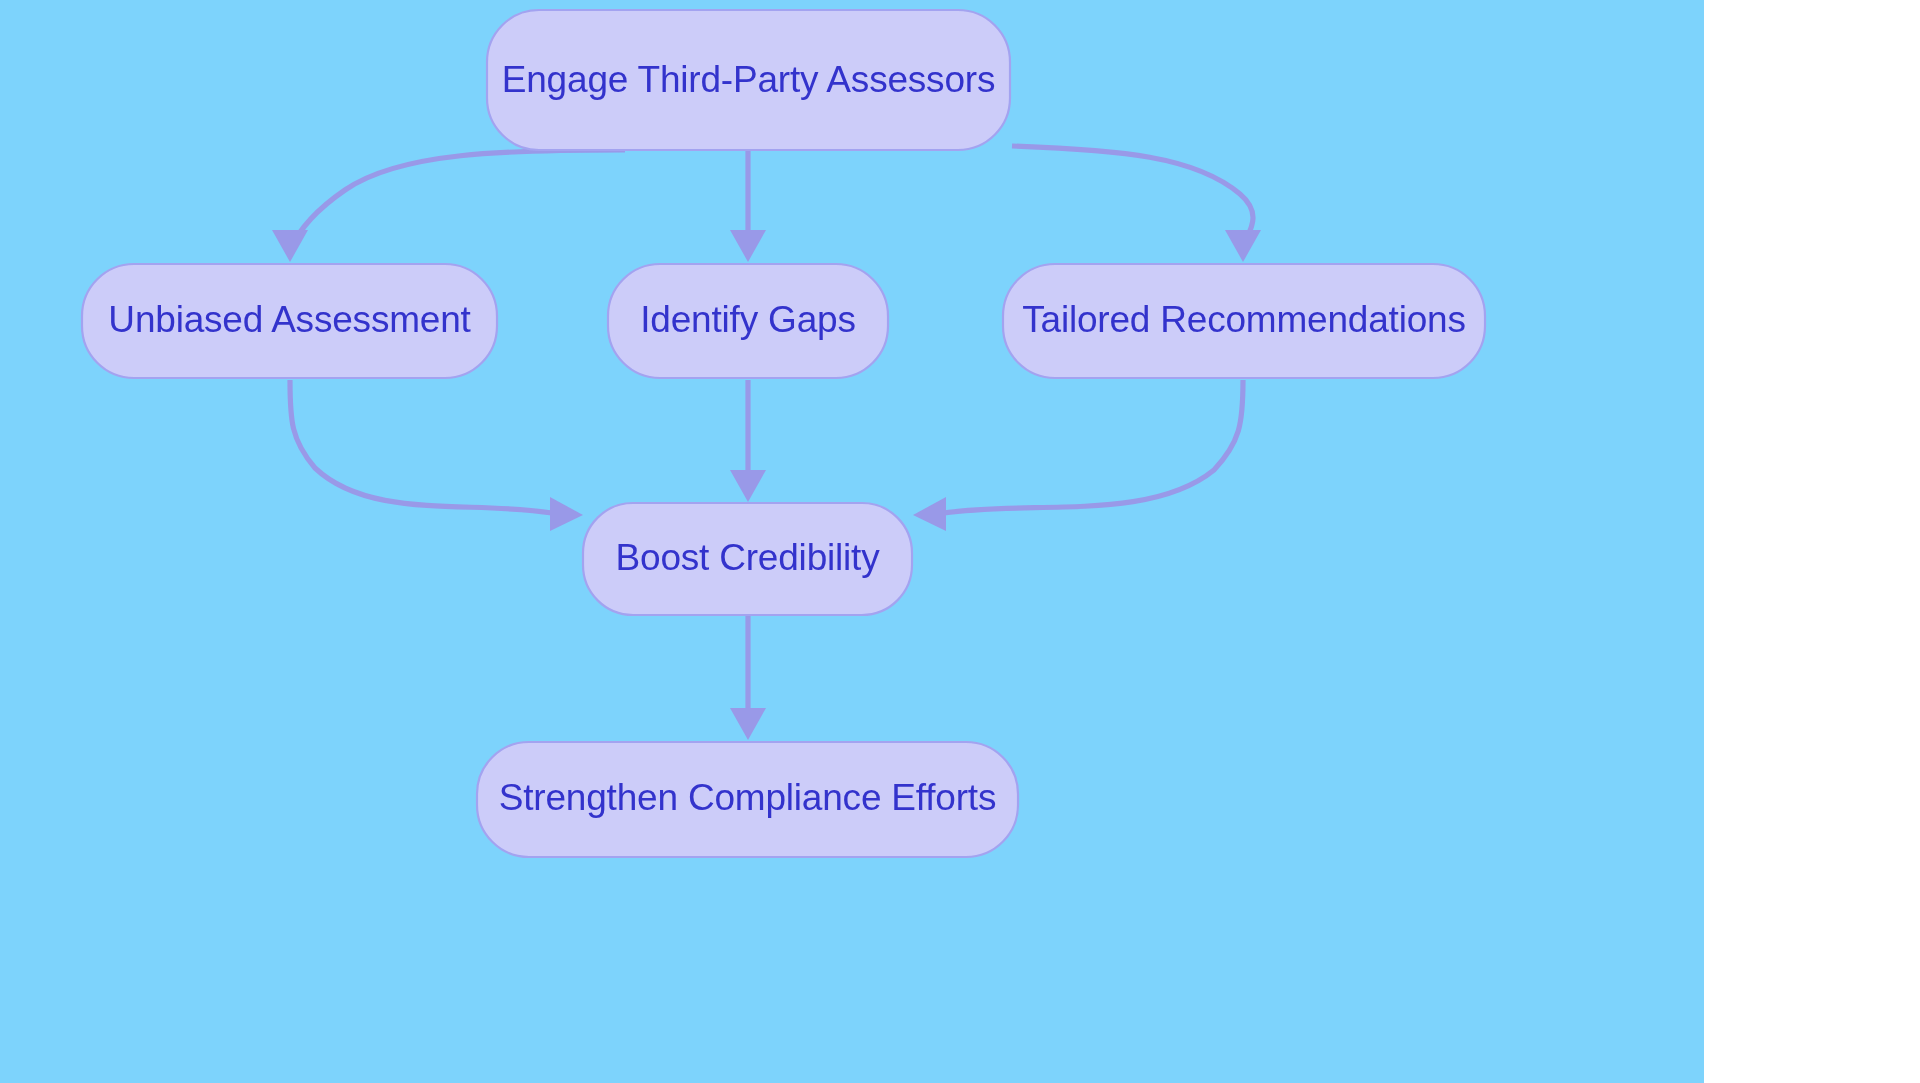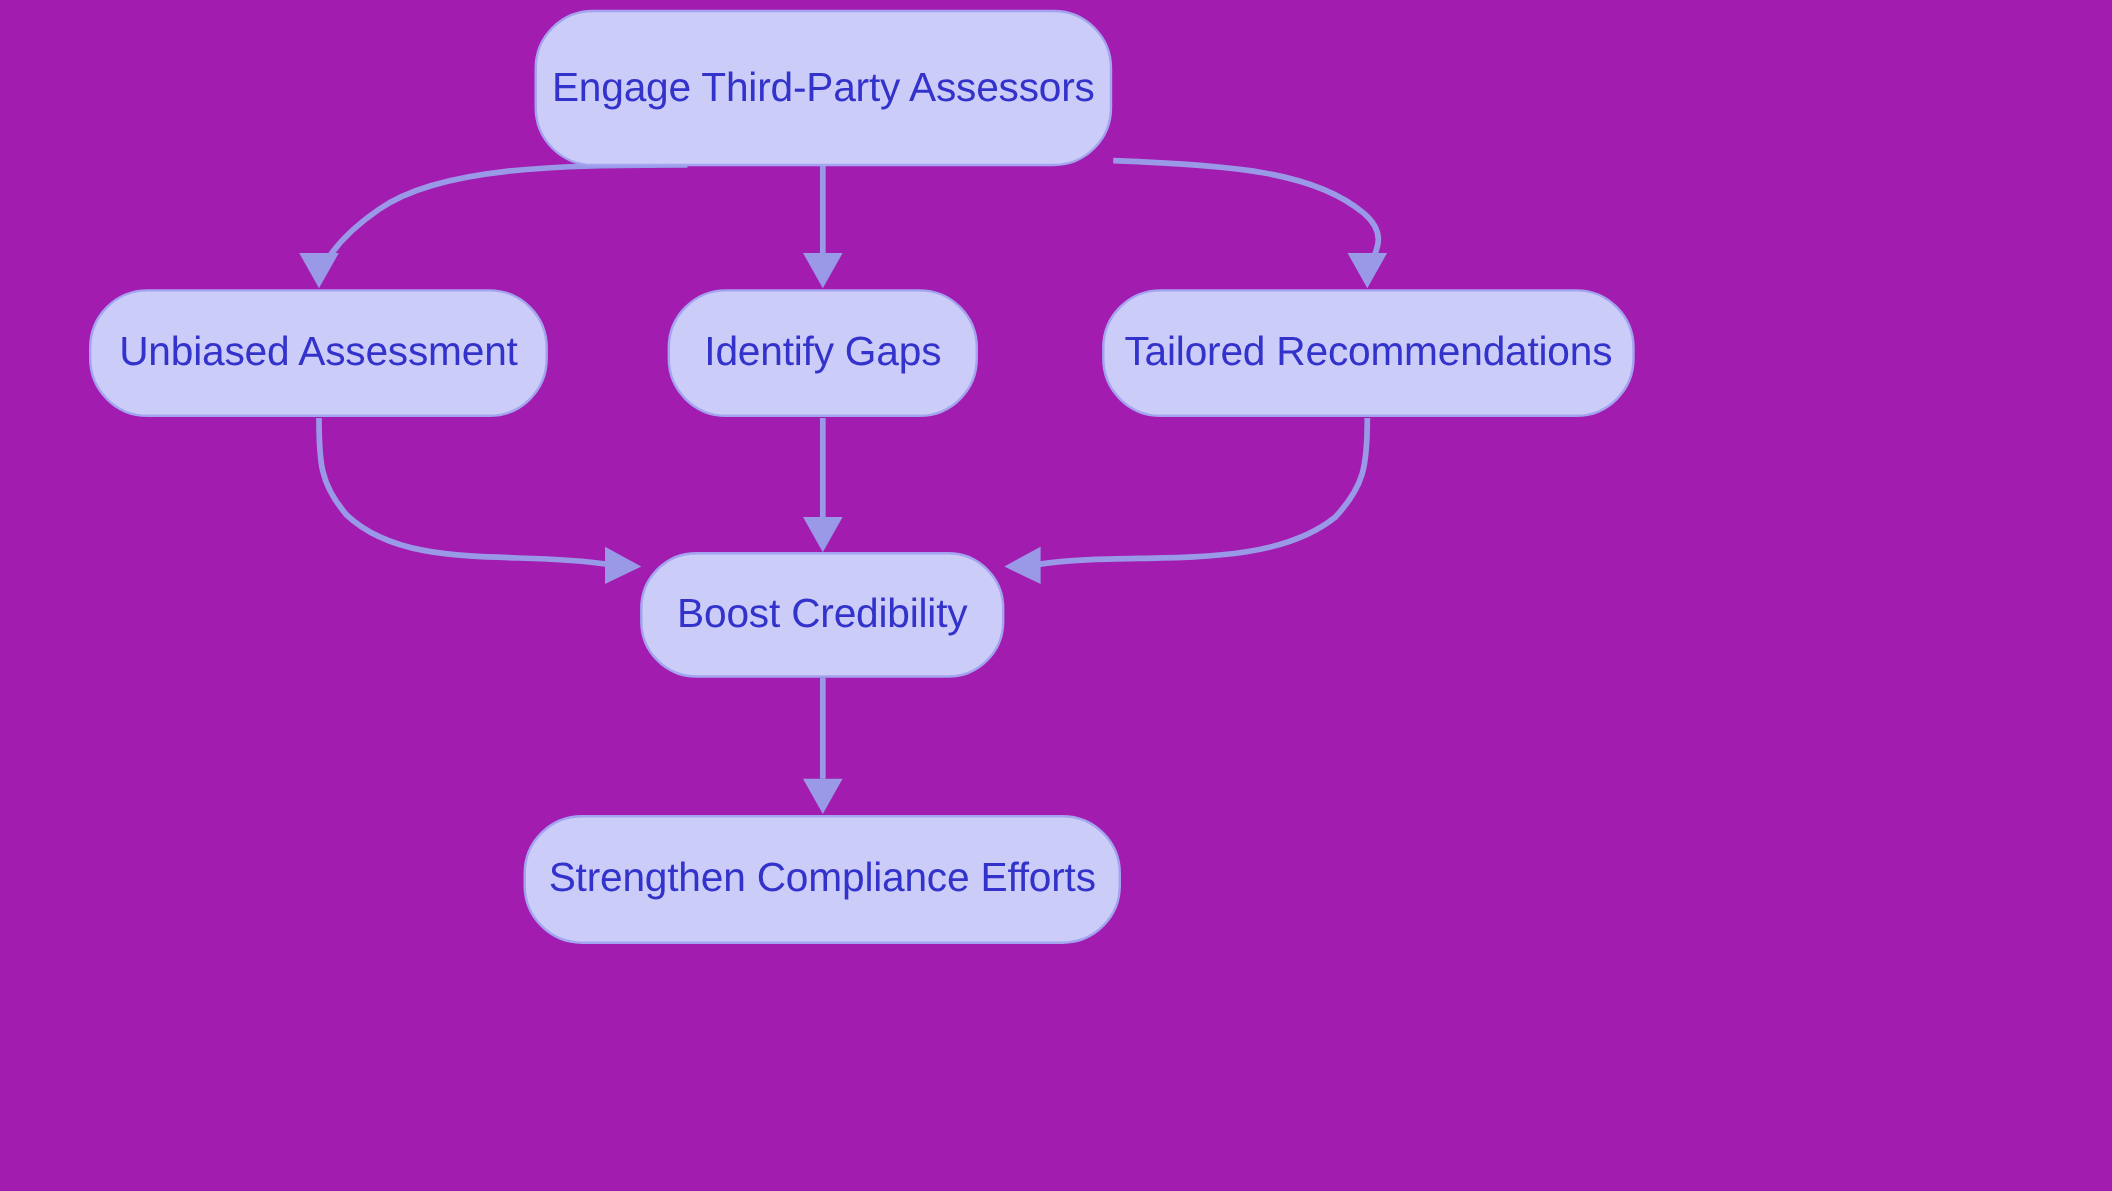--- a/index.html
+++ b/index.html
@@ -6,23 +6,23 @@
   html, body {
     margin: 0;
     padding: 0;
     background: #ffffff;
   }
   body {
     font-family: "Liberation Sans", sans-serif;
   }
   #stage {
     position: relative;
-    width: 1920px;
+    width: 1704px;
     height: 1083px;
-    background: #a21caf;
+    background: #7dd3fc;
     overflow: hidden;
   }
   #flow-svg {
     position: absolute;
     left: 0;
     top: 0;
     width: 1920px;
     height: 1083px;
     display: block;
   }

